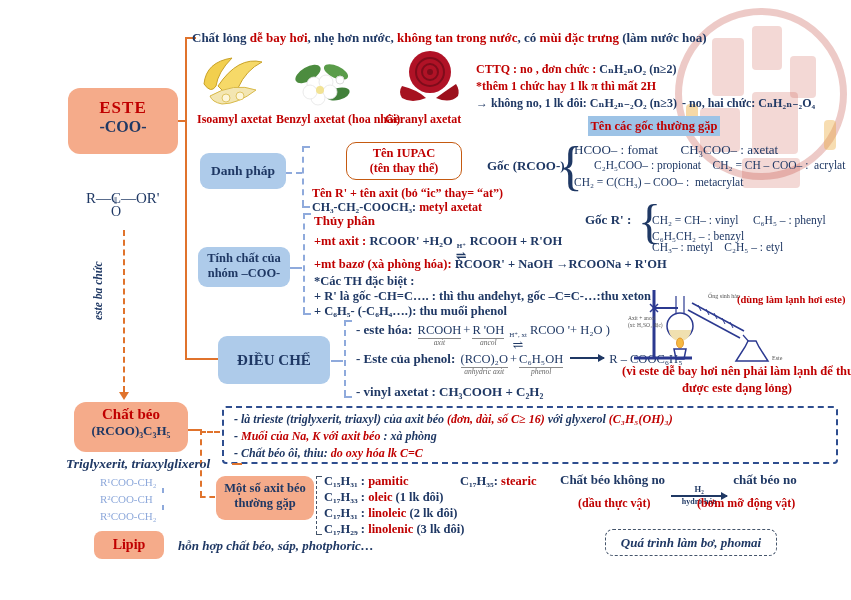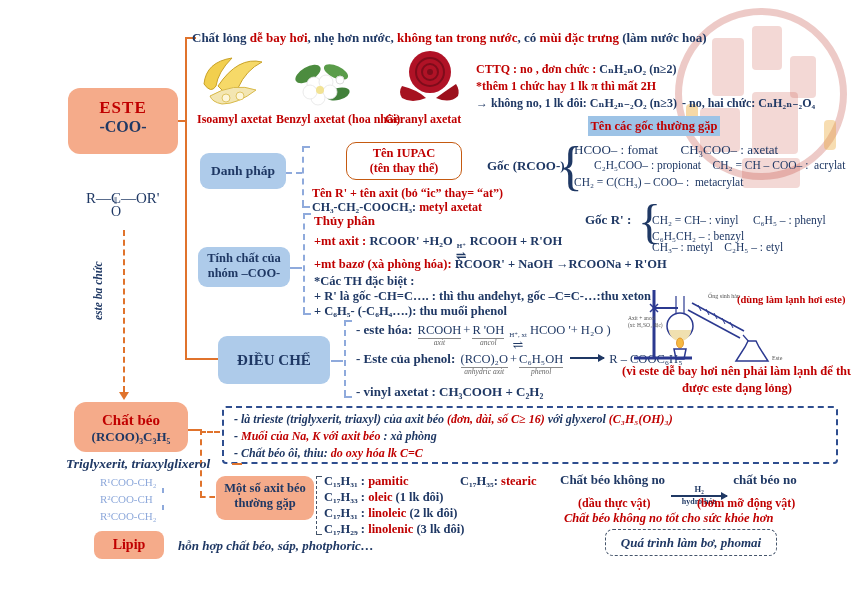--- a/index.html
+++ b/index.html
@@ -172,21 +172,21 @@
     <span style="font-size:15px;">ĐIỀU CHẾ</span>
   </div>
   <div class="bdash-h" style="left:331px;top:360px;width:12px;"></div>
   <div class="bdash-v" style="left:344px;top:320px;height:76px;"></div>
   <div class="bdash-h" style="left:344px;top:320px;width:8px;"></div>
   <div class="bdash-h" style="left:344px;top:396px;width:8px;"></div>
   <div class="t" style="left:356px;top:322px;font-size:12.5px;">
     <span class="b navy" style="font-size:13px;">- este hóa: </span><span class="tok navy"><span class="f">RCOOH</span><span class="lab i">axit</span></span><span class="navy">+</span><span class="tok navy"><span class="f">R 'OH</span><span class="lab i">ancol</span></span><span class="eq navy">
         <span class="etop">H⁺, xt</span>
         <span class="esym">⇌</span>
-      </span><span class="navy">HCOO '+ H₂O  )</span>
+      </span><span class="navy">RCOO '+ H₂O  )</span>
   </div>
   <div class="t" style="left:356px;top:351px;font-size:12.5px;">
     <span class="b navy" style="font-size:13px;">- Este của phenol: </span><span class="tok navy"><span class="f">(RCO)₂O</span><span class="lab i">anhydric axit</span></span><span class="navy">+</span><span class="tok navy"><span class="f">C₆H₅OH</span><span class="lab i">phenol</span></span><span class="arrowline"></span><span class="navy">R – COOC₆H₅</span>
   </div>
   <div class="t b navy" style="left:356px;top:384px;font-size:13px;">- vinyl axetat : CH₃COOH + C₂H₂</div>
 
   <svg style="position:absolute;left:628px;top:288px;" width="170" height="78" viewBox="0 0 170 78">
     <line x1="26" y1="2" x2="26" y2="70" stroke="#2b3990" stroke-width="3"></line>
     <line x1="6" y1="70" x2="64" y2="70" stroke="#2b3990" stroke-width="3"></line>
     <line x1="26" y1="20" x2="50" y2="20" stroke="#2b3990" stroke-width="2"></line>
@@ -204,21 +204,21 @@
     <path d="M120,53 L117,59 L108,73 L140,73 L131,59 L128,53 Z" fill="#ffffff" stroke="#2b3990" stroke-width="1.5"></path>
     <text x="80" y="10" font-size="6" fill="#555">Ống sinh hàn</text>
     <text x="0" y="32" font-size="5.5" fill="#555">Axit + ancol</text>
     <text x="0" y="39" font-size="5.5" fill="#555">(xt: H₂SO₄ đặc)</text>
     <text x="144" y="72" font-size="6" fill="#555">Este</text>
   </svg>
   <div class="t b red" style="left:737px;top:294px;font-size:10.5px;">(dùng làm lạnh hơi este)</div>
   <div class="t b red" style="left:622px;top:364px;font-size:12.5px;">(vì este dễ bay hơi nên phải làm lạnh để thu</div>
   <div class="t b red" style="left:682px;top:381px;font-size:12.5px;">được este dạng lỏng)</div>
 
-  <div class="salmon" style="left:74px;top:402px;width:114px;height:50px;padding-top:10px;box-sizing:border-box;">
+  <div class="salmon" style="left:74px;top:402px;width:114px;height:50px;padding-top:4px;box-sizing:border-box;">
     <div class="b red" style="font-size:15px;">Chất béo</div>
     <div class="b navy" style="font-size:13px;">(RCOO)₃C₃H₅</div>
   </div>
   <div class="odash-h" style="left:188px;top:429px;width:12px;"></div>
   <div class="odash-v" style="left:200px;top:429px;height:68px;"></div>
   <div class="odash-h" style="left:200px;top:431px;width:20px;"></div>
   <div class="odash-h" style="left:200px;top:496px;width:15px;"></div>
 
   <div class="dashbox" style="left:222px;top:406px;width:616px;height:58px;padding:3px 10px;box-sizing:border-box;">
     <div class="b i" style="font-size:12px;line-height:17px;white-space:nowrap;">
@@ -268,21 +268,20 @@
 
   <div class="t b" style="left:560px;top:472px;font-size:13px;">
     <span class="navy">Chất béo không no</span><span class="harrow">
         <span class="ht navy">H₂</span>
         <span class="hline"></span>
         <span class="hb navy">hydro hóa</span>
       </span><span class="navy">chất béo no</span>
   </div>
   <div class="t b red" style="left:578px;top:496px;font-size:12px;">(dầu thực vật)</div>
   <div class="t b red" style="left:697px;top:496px;font-size:12px;">(bơm mỡ động vật)</div>
-  <div class="t b i red" style="left:564px;top:511px;font-size:12.5px;">Chất béo không no tốt cho sức khỏe hơn</div>
   <div class="t" style="left:605px;top:529px;width:170px;height:25px;border:1.5px dashed #44546a;border-radius:8px;text-align:center;line-height:25px;">
     <span class="b i navy" style="font-size:13px;">Quá trình làm bơ, phomai</span>
   </div>
 
   <div class="salmon" style="left:94px;top:531px;width:70px;height:28px;line-height:28px;border-radius:8px;">
     <span class="b red" style="font-size:14px;">Lipip</span>
   </div>
   <div class="t b i navy" style="left:178px;top:538px;font-size:13px;">hỗn hợp chất béo, sáp, photphoric…</div>
 
 </div>

